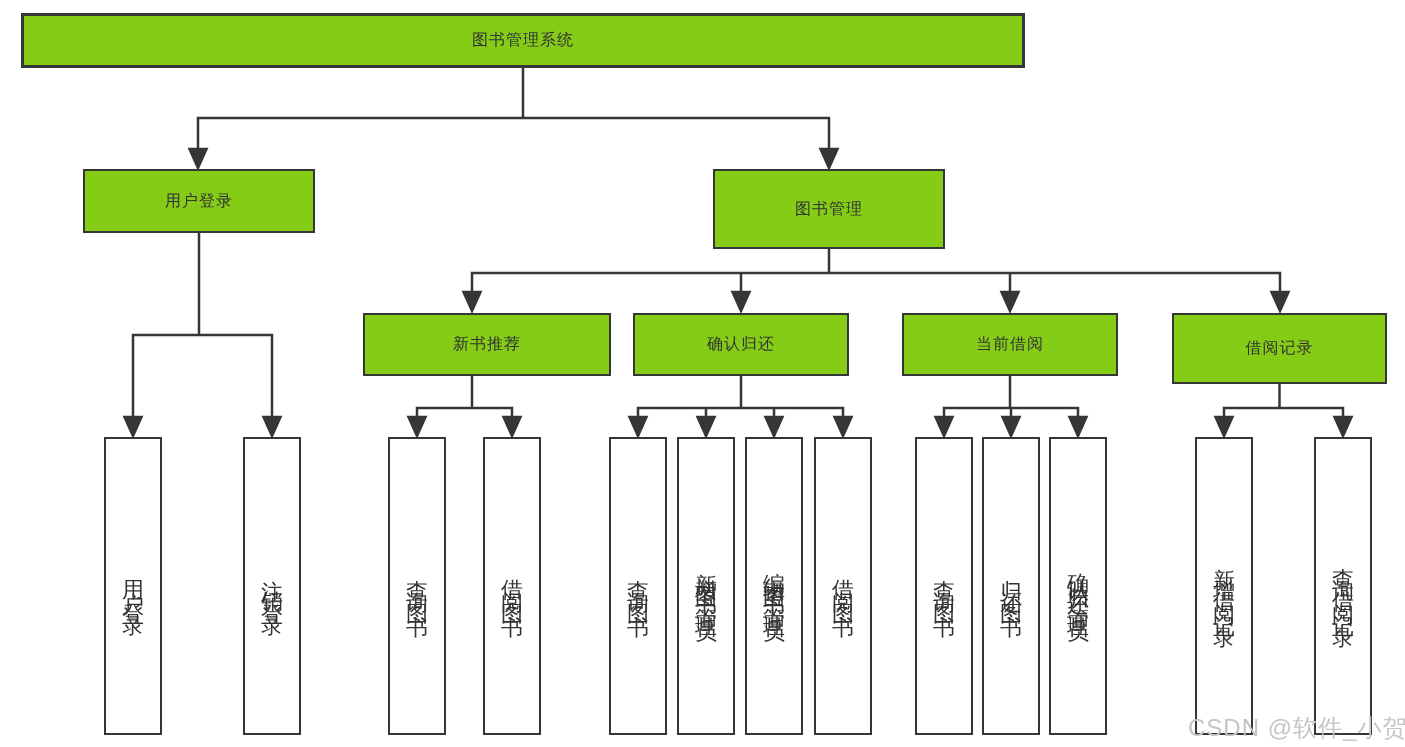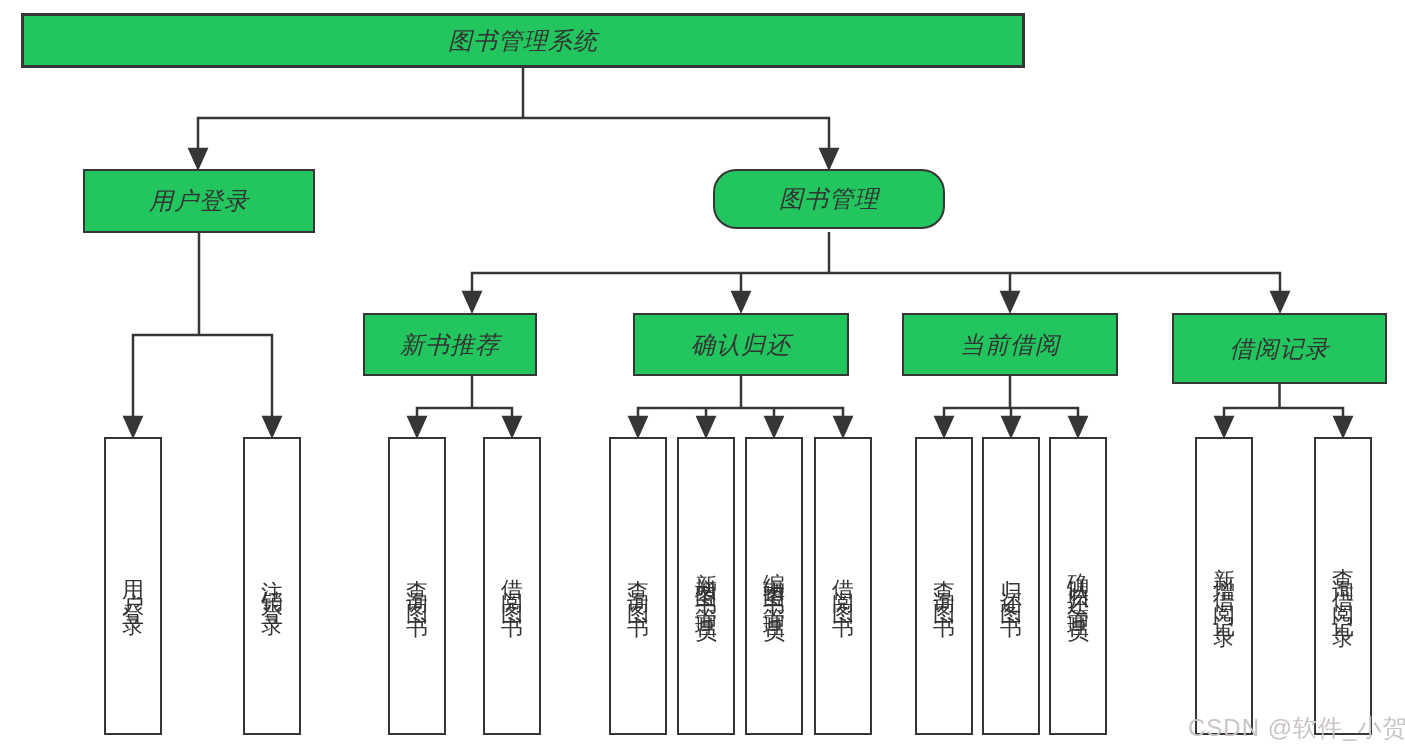--- a/index.html
+++ b/index.html
@@ -12,30 +12,29 @@
     color: #333333;
     overflow: hidden;
   }
   svg.connectors {
     position: absolute;
     left: 0; top: 0;
     width: 1405px; height: 747px;
   }
   .node {
     position: absolute;
-    background: #22c55e;
+    background: #84cc16;
     border: 2.5px solid #363636;
     display: flex;
     align-items: center;
     justify-content: center;
-    font-size: 24px;
+    font-size: 16px;
     letter-spacing: 1px;
     box-sizing: border-box;
     white-space: nowrap;
-    font-style: italic;
   }
   .node.root { border-width: 3px; }
   .leaf {
     position: absolute;
     top: 437px;
     width: 58px;
     height: 298px;
     background: #ffffff;
     border: 2.5px solid #363636;
     box-sizing: border-box;
@@ -99,23 +98,23 @@
     <path d="M1078 436 L1069.5 417 H1086.5 Z" fill="#363636"></path>
 
     <path d="M1279.5 376 V408 M1224 420 V408 H1343 V420"></path>
     <path d="M1224 436 L1215.5 417 H1232.5 Z" fill="#363636"></path>
     <path d="M1343 436 L1334.5 417 H1351.5 Z" fill="#363636"></path>
   </svg>
 
   <div class="node root" style="left:21px; top:13px; width:1004px; height:55px;">图书管理系统</div>
 
   <div class="node" style="left:83px; top:169px; width:232px; height:64px;">用户登录</div>
-  <div class="node" style="left:713px; top:169px; width:232px; height:60px;border-radius:23px;">图书管理</div>
+  <div class="node" style="left:713px; top:169px; width:232px; height:80px;">图书管理</div>
 
-  <div class="node" style="left:363px; top:313px; width:174px; height:63px;">新书推荐</div>
+  <div class="node" style="left:363px; top:313px; width:248px; height:63px;">新书推荐</div>
   <div class="node" style="left:633px; top:313px; width:216px; height:63px;">确认归还</div>
   <div class="node" style="left:902px; top:313px; width:216px; height:63px;">当前借阅</div>
   <div class="node" style="left:1172px; top:313px; width:215px; height:71px;">借阅记录</div>
 
   <div class="leaf" style="left:104px;">用户登录</div>
   <div class="leaf" style="left:243px;">注销登录</div>
 
   <div class="leaf" style="left:388px;">查询图书</div>
   <div class="leaf" style="left:483px;">借阅图书</div>
 

